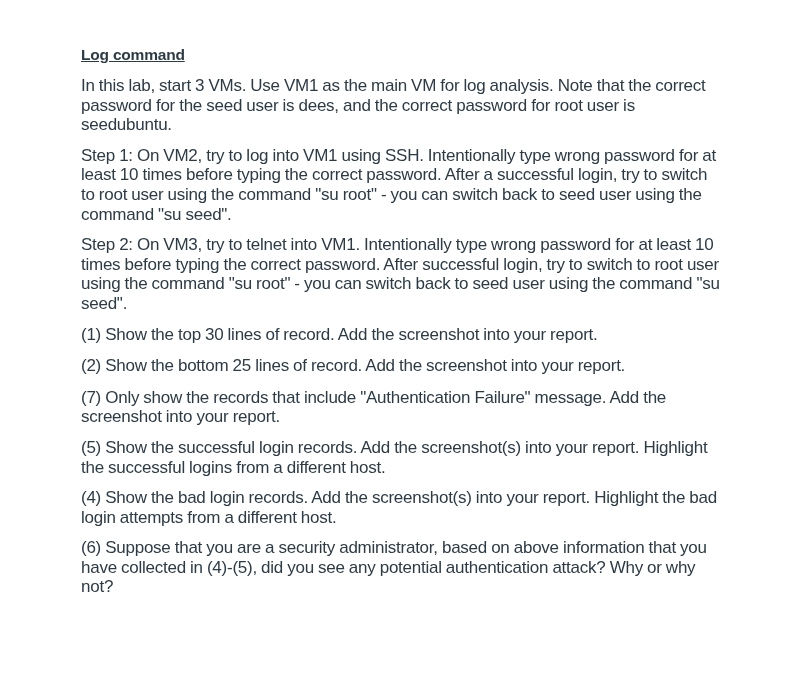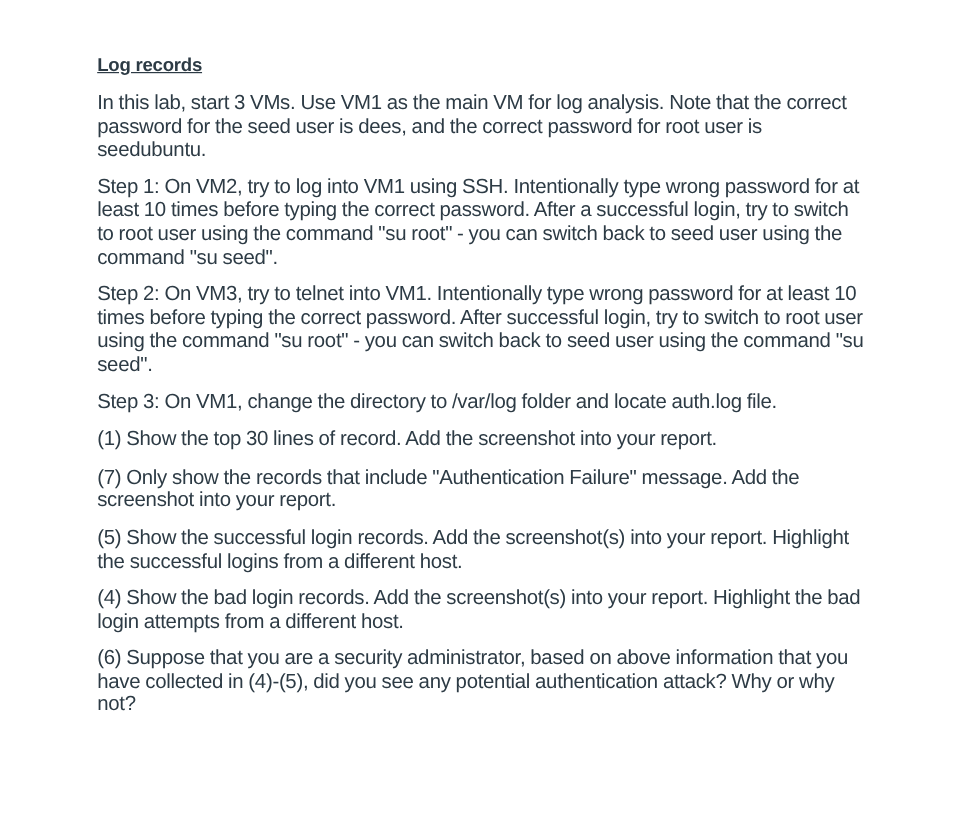--- a/index.html
+++ b/index.html
@@ -37,26 +37,26 @@
     word-spacing: -0.3px;
   }
   .para.single {
     margin-bottom: 12px;
   }
 </style>
 </head>
 <body>
 
 <div class="doc">
-  <h2 class="title">Log records</h2>
+  <h2 class="title">Log command</h2>
 
   <p class="para">In this lab, start 3 VMs. Use VM1 as the main VM for log analysis. Note that the correct password for the seed user is  dees, and the correct password for root user is seedubuntu.</p>
 
   <p class="para">Step 1: On VM2, try to log into VM1 using SSH.  Intentionally type wrong password for at least 10 times  before typing the correct password.  After a successful login, try to switch to root user using the command "su root" - you can switch back to seed user using the command  "su seed".</p>
   <p class="para">Step 2: On VM3, try to telnet into VM1.  Intentionally type wrong password for at least 10 times  before typing the correct password. After successful login, try to switch to root user using the command "su root" - you can switch back to seed user using the command  "su seed".</p>
-  <p class="para single">Step 3: On VM1, change the directory to /var/log folder and locate auth.log file.</p>
 
   <p class="para single">(1) Show the top 30 lines of record. Add the screenshot into your report.</p>
+  <p class="para single">(2) Show the bottom 25 lines of record. Add the screenshot into your report.</p>
   <p class="para">(7) Only show the records that include "Authentication Failure" message. Add the screenshot into your report.</p>
   <p class="para">(5) Show the successful login records. Add the screenshot(s) into your report. Highlight the successful logins from a different host.</p>
   <p class="para">(4) Show the bad login records. Add the screenshot(s) into your report. Highlight the bad login attempts from a different host.</p>
   <p class="para">(6) Suppose that you are a security administrator, based on above information that you have collected in (4)-(5), did you see any potential authentication attack? Why or why not?</p>
 </div>
 
 </body></html>

